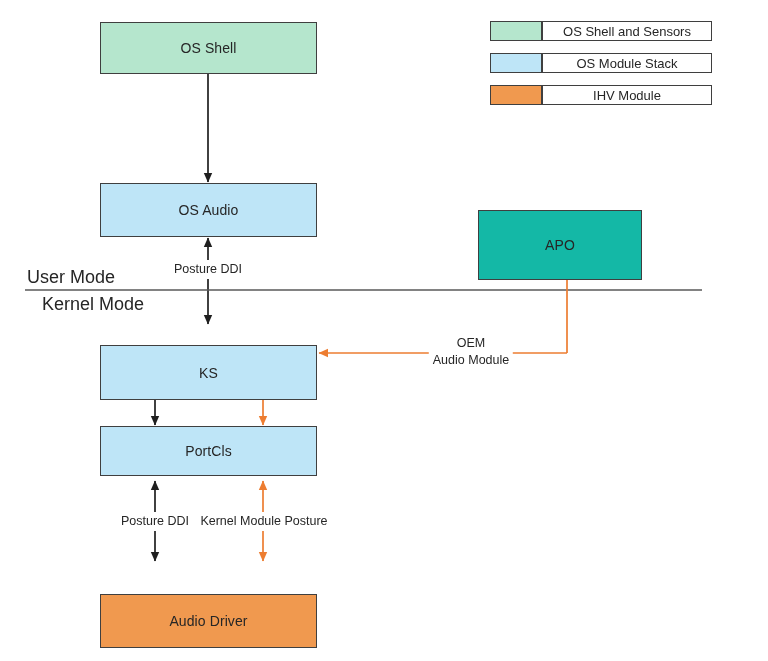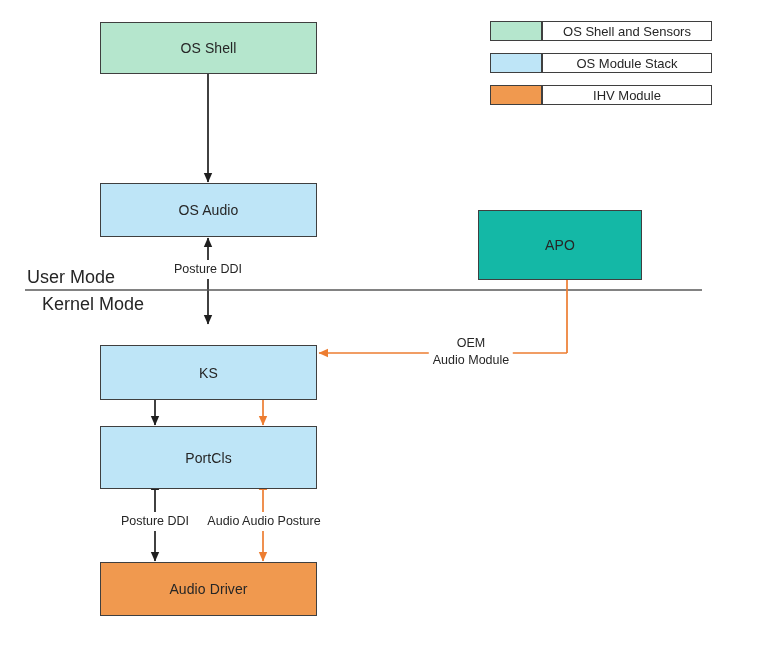--- a/index.html
+++ b/index.html
@@ -84,34 +84,34 @@
   </div>
 
   <div class="box" style="left: 478px; top: 210px; width: 164px; height: 70px; background-color: #14b8a6;">
     <span>APO</span>
   </div>
 
   <div class="box" style="left: 100px; top: 325px; width: 217px; height: 55px; background-color: rgb(190, 229, 247); margin-top: 20px;">
     <span>KS</span>
   </div>
 
-  <div class="box" style="left: 100px; top: 426px; width: 217px; height: 63px; background-color: rgb(190, 229, 247); align-items: center;">
+  <div class="box" style="left: 100px; top: 426px; width: 217px; height: 50px; background-color: rgb(190, 229, 247); align-items: center;">
     <span>PortCls</span>
   </div>
 
-  <div class="box" style="left: 100px; top: 562px; width: 217px; height: 54px; background-color: rgb(240, 153, 79);">
+  <div class="box" style="left: 100px; top: 594px; width: 217px; height: 54px; background-color: rgb(240, 153, 79);">
     <span>Audio Driver</span>
   </div>
 
 
   <div class="conn-label" style="left:208px;top:260px">Posture DDI</div>
 
   <div class="conn-label" style="left:155px;top:512px">Posture DDI</div>
 
-  <div class="conn-label" style="left:264px;top:512px">Audio Audio Posture</div>
+  <div class="conn-label" style="left:264px;top:512px">Kernel Module Posture</div>
 
   <div class="conn-label" style="left:471px;top:334px">
     <div>OEM</div>
     <div>Audio Module</div>
   </div>
 
   <div class="mode-label" style="left:27px;top:270px">User Mode</div>
   <div class="mode-label" style="left:42px;top:297px">Kernel Mode</div>
 
   <div class="legend">

